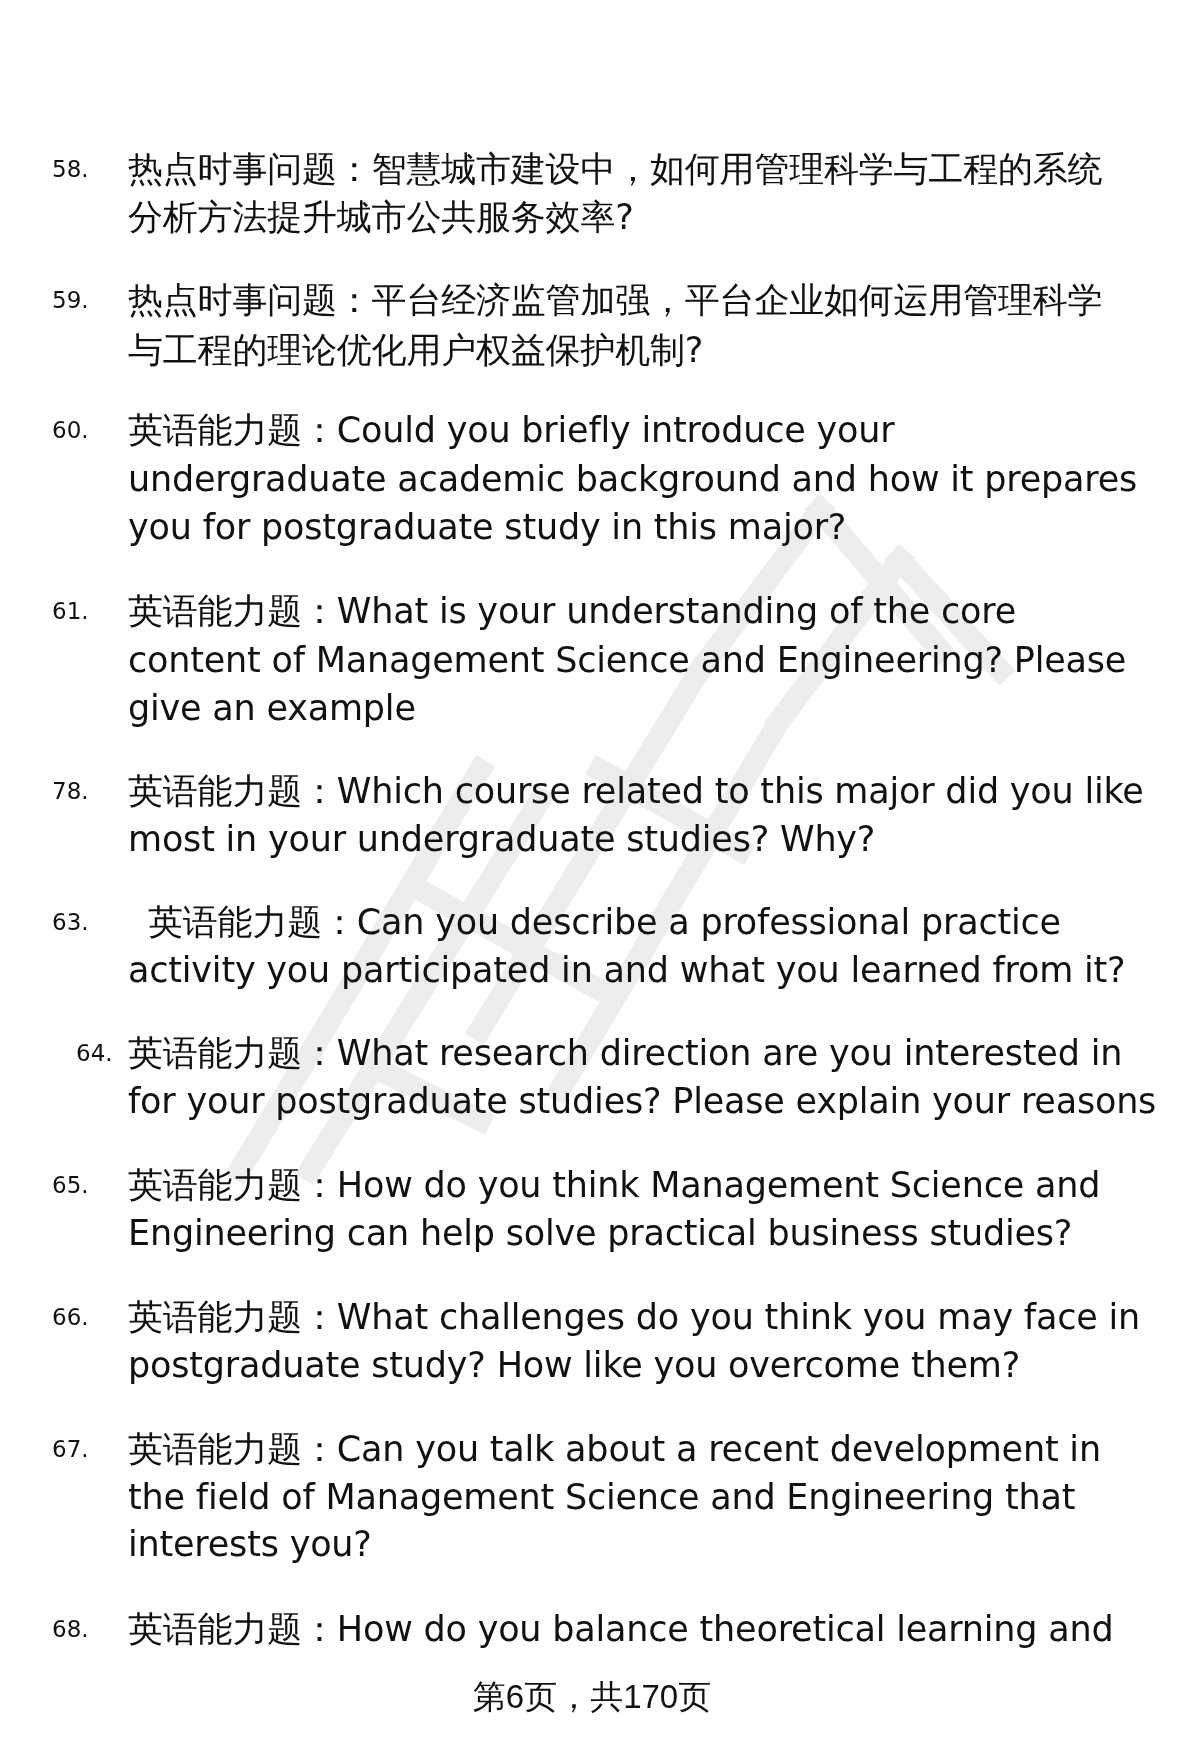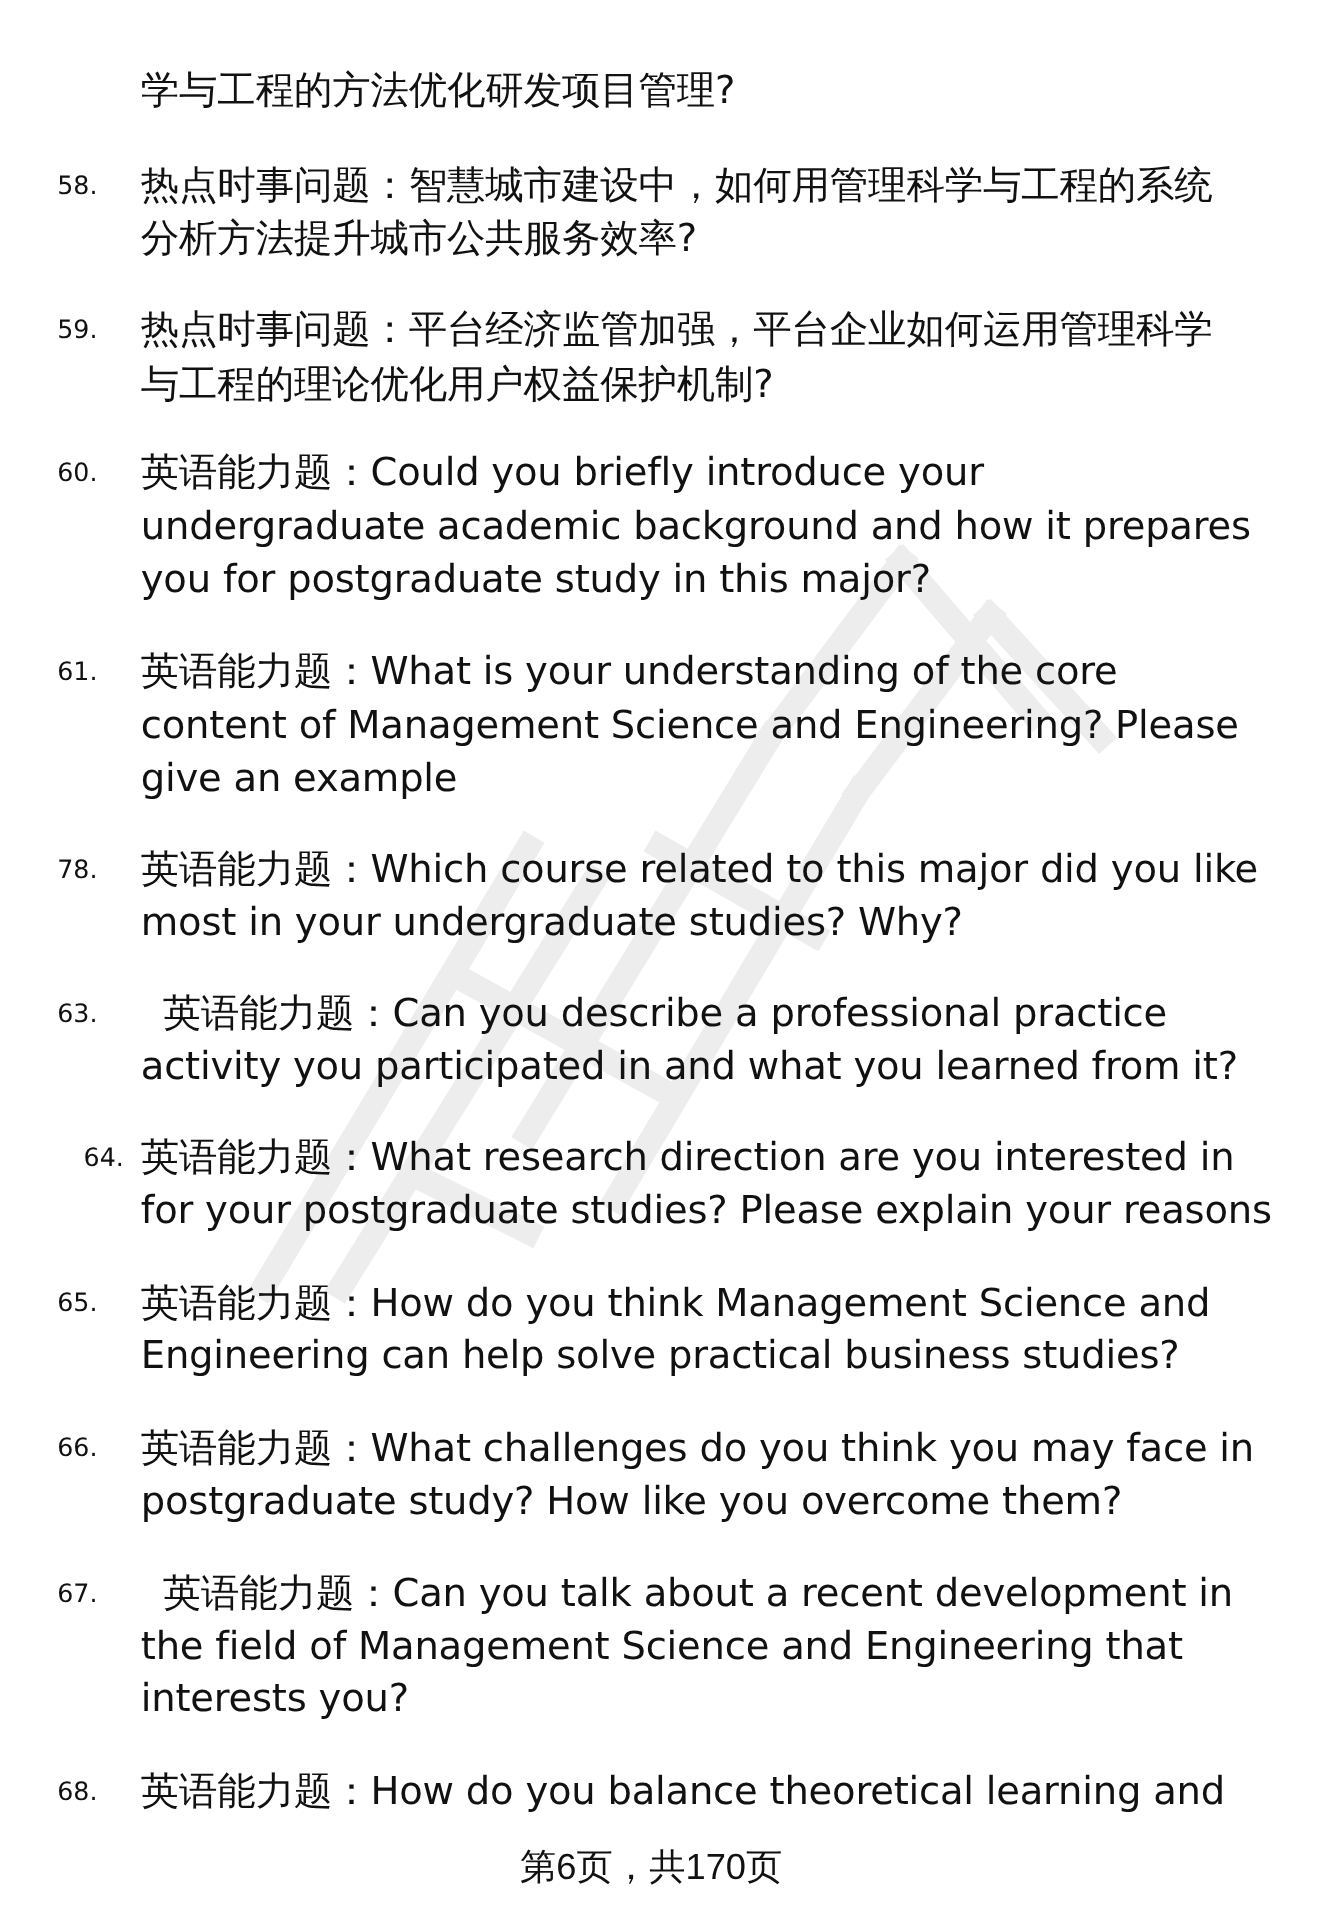--- a/index.html
+++ b/index.html
@@ -76,21 +76,20 @@
     <path d="M640 40 L760 180"></path>
     <path d="M720 90 L820 200"></path>
     <path d="M240 420 L420 520"></path>
     <path d="M420 300 L560 380"></path>
     <path d="M200 600 L300 650"></path>
   </g>
 </svg>
 
 <div class="page">
 
-  <div class="line" style="top:59px;">学与工程的方法优化研发项目管理?</div>
 
   <div class="item">
     <div class="num" style="top:145px;">58.</div>
     <div class="line" style="top:145px;">热点时事问题：智慧城市建设中，如何用管理科学与工程的系统</div>
     <div class="line" style="top:193px;">分析方法提升城市公共服务效率?</div>
   </div>
 
   <div class="item">
     <div class="num" style="top:276px;">59.</div>
     <div class="line" style="top:276px;">热点时事问题：平台经济监管加强，平台企业如何运用管理科学</div>
@@ -136,21 +135,21 @@
   </div>
 
   <div class="item">
     <div class="num" style="top:1293px;">66.</div>
     <div class="line" style="top:1293px;">英语能力题：What challenges do you think you may face in</div>
     <div class="line" style="top:1341px;">postgraduate study? How like you overcome them?</div>
   </div>
 
   <div class="item">
     <div class="num" style="top:1425px;">67.</div>
-    <div class="line" style="top:1425px;margin-left:20px;">英语能力题：Can you talk about a recent development in</div>
+    <div class="line" style="top:1425px;">英语能力题：Can you talk about a recent development in</div>
     <div class="line" style="top:1473px;">the field of Management Science and Engineering that</div>
     <div class="line" style="top:1520px;">interests you?</div>
   </div>
 
   <div class="item">
     <div class="num" style="top:1605px;">68.</div>
     <div class="line" style="top:1605px;">英语能力题：How do you balance theoretical learning and</div>
   </div>
 
   <div class="footer">第6页，共170页</div>

